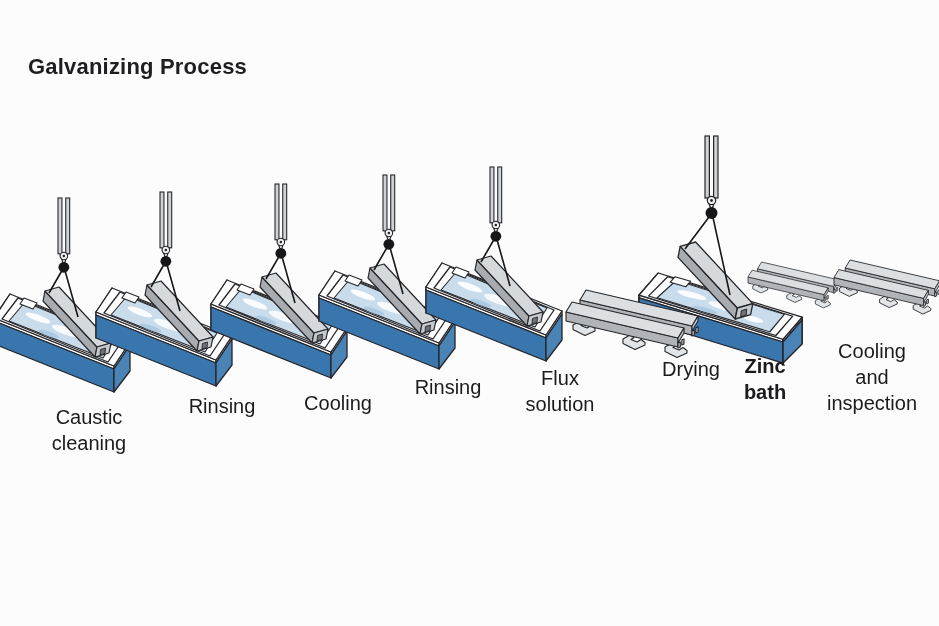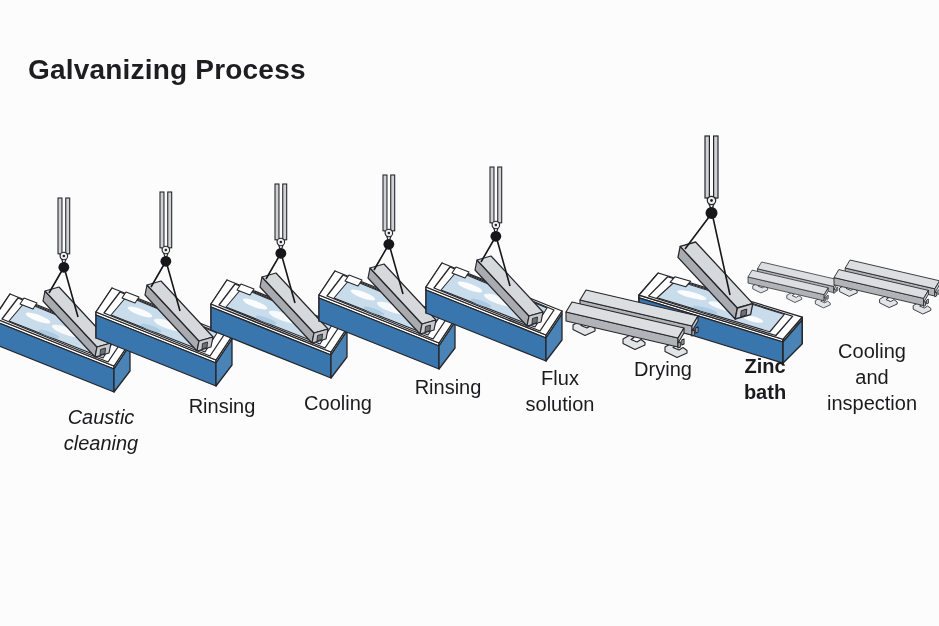--- a/index.html
+++ b/index.html
@@ -7,41 +7,41 @@
     width: 939px; height: 626px;
     position: relative;
     background: #fcfcfd;
     overflow: hidden;
     font-family: "Liberation Sans", sans-serif;
   }
   .canvas-svg { position: absolute; left: 0; top: 0; }
   .page-title {
     position: absolute;
     left: 28px; top: 54px;
-    font-size: 28px;
+    font-size: 22px;
     font-weight: 600;
     color: #1e1e20;
     letter-spacing: 0.2px;
     text-align: right;
   }
   .stage-label {
     position: absolute;
     width: 170px;
     text-align: center;
     white-space: pre-line;
     font-size: 20px;
     line-height: 26px;
     color: #1b1b1d;
   }
-  .lbl-0 { left:  16px; top: 404px; font-style: italic; }
+  .lbl-0 { left:  4px; top: 404px; }
   .lbl-1 { left: 137px; top: 393px; }
   .lbl-2 { left: 253px; top: 390px; }
   .lbl-3 { left: 363px; top: 374px; }
   .lbl-4 { left: 475px; top: 365px; }
-  .lbl-5 { left: 578px; top: 356px; }
+  .lbl-5 { left: 606px; top: 356px; }
   .lbl-6 { left: 680px; top: 353px; font-weight: bold; }
   .lbl-7 { left: 787px; top: 338px; }
 </style>
 </head>
 <body>
 
 <svg class="canvas-svg" width="939" height="626" viewBox="0 0 939 626">
   <defs>
 
     <g id="tank" stroke="#26262a" stroke-width="1.3" stroke-linejoin="round">

